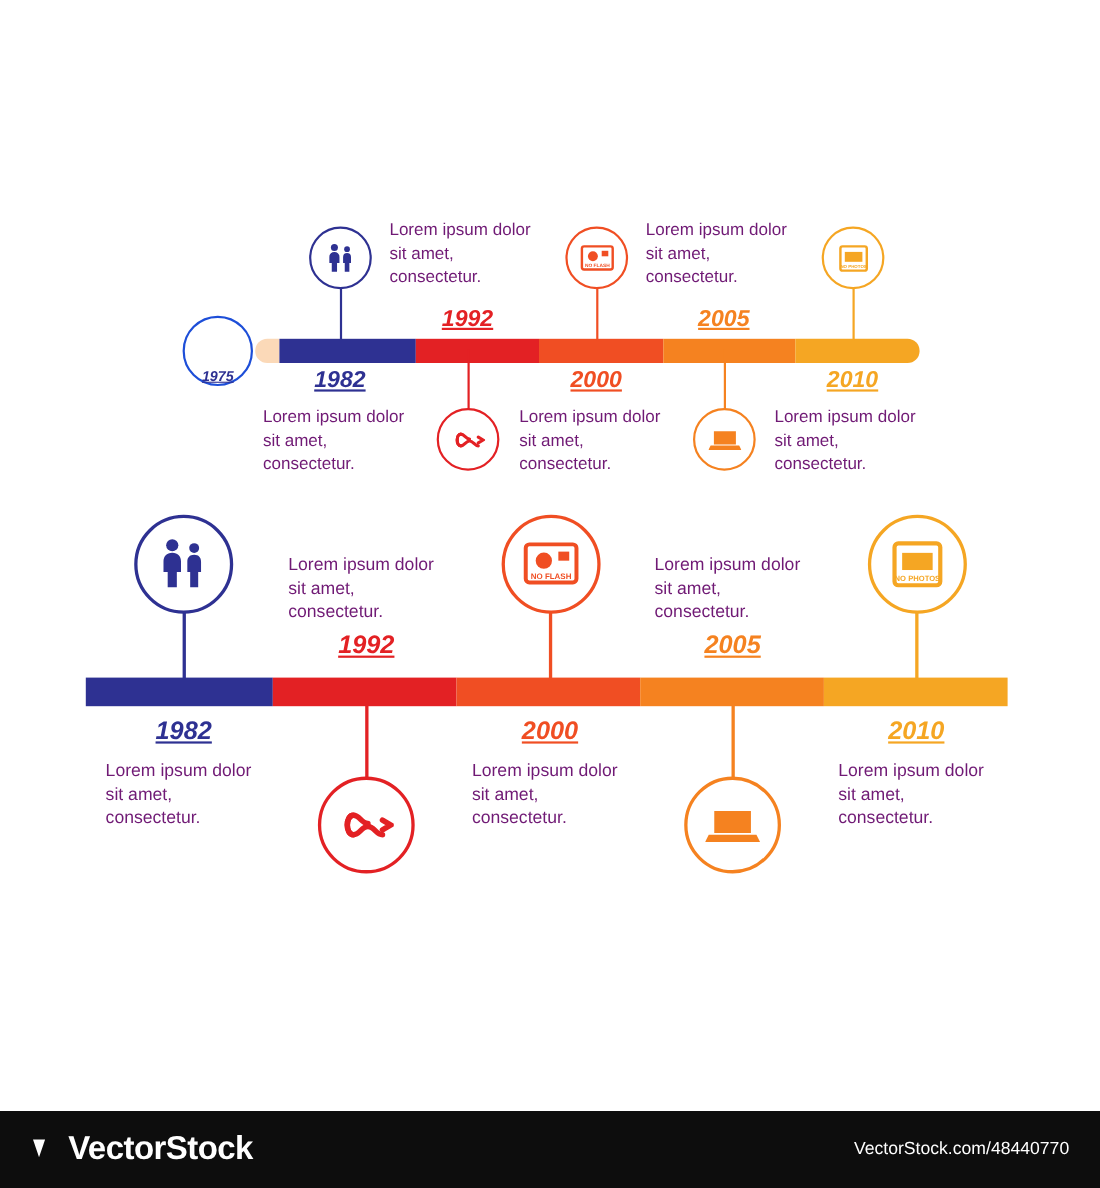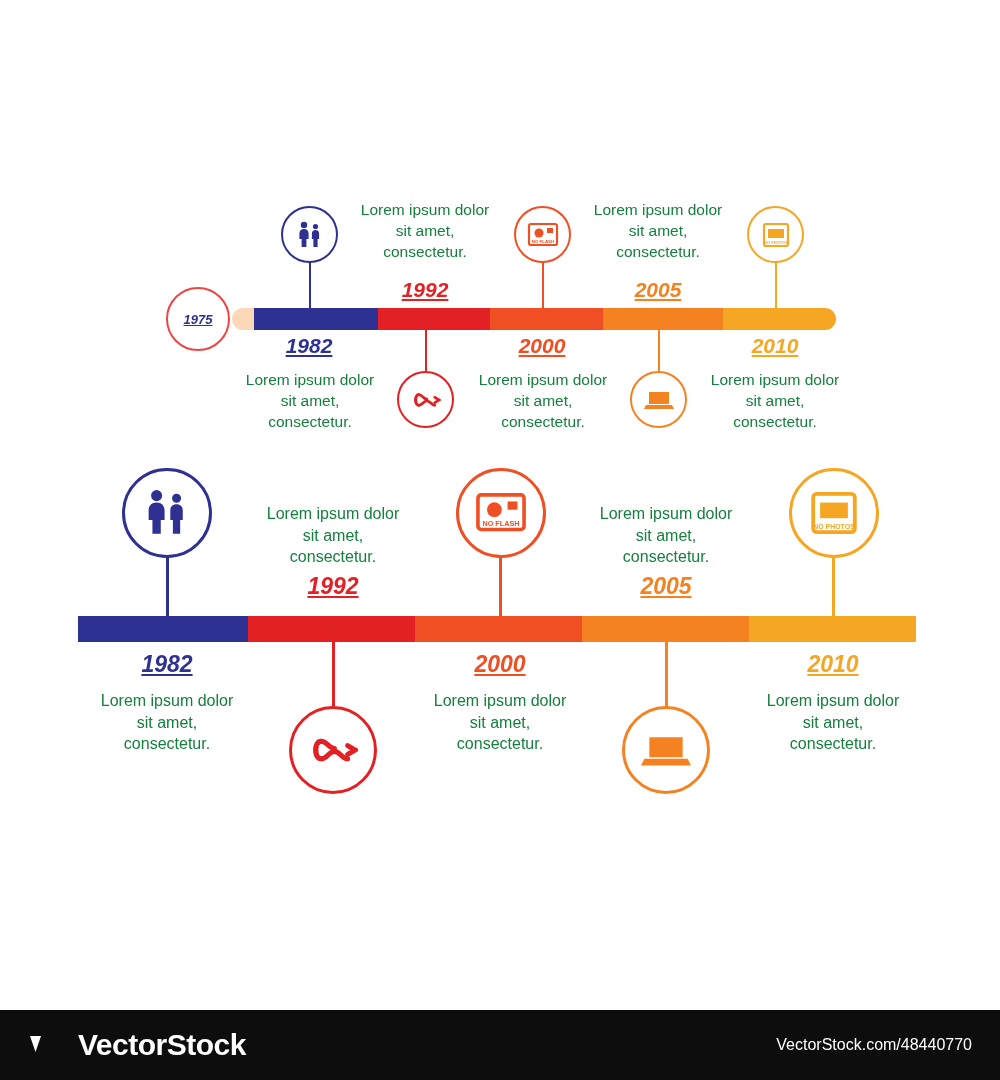--- a/index.html
+++ b/index.html
@@ -61,22 +61,22 @@
     position: absolute;
     font-style: italic;
     font-weight: bold;
     text-decoration: underline;
     white-space: nowrap;
     text-align: center;
   }
 
   .desc {
     position: absolute;
-    color: #15803d;
-    text-align: center;
+    color: #701a75;
+    text-align: left;
     line-height: 1.35;
   }
 
   .startnode {
     position: absolute;
     border-radius: 50%;
     box-sizing: border-box;
     background: #fff;
     display: flex;
     align-items: center;
@@ -100,21 +100,21 @@
     justify-content: space-between;
     box-sizing: border-box;
     padding: 0 28px;
   }
   .footer-logo {
     font-size: 30px;
     font-weight: bold;
     letter-spacing: -0.5px;
     display: flex;
     align-items: center;
-    gap: 24px;
+    gap: 8px;
   }
   .footer-url {
     font-size: 16px;
   }
 
   
   .icon-svg { display:block; }
 </style>
 </head>
 <body>
@@ -123,21 +123,21 @@
 
   <div class="bar" style="left:232px; top:308px; width:604px;">
     <div class="seg cap" style="width:22px; background:#fbd9b8;"></div>
     <div class="seg" style="width:124px; background:#2e3192;"></div>
     <div class="seg" style="width:112px; background:#e32124;"></div>
     <div class="seg" style="width:113px; background:#f04e23;"></div>
     <div class="seg" style="width:120px; background:#f58220;"></div>
     <div class="seg cap-right" style="width:113px; background:#f5a623;"></div>
   </div>
 
-  <div class="startnode" style="left:166px; top:287px; width:64px; height:64px; border:2px solid #ef4444; color:#2e3192; font-size:13px;">
+  <div class="startnode" style="left:166px; top:287px; width:64px; height:64px; border:2px solid #1d4ed8; color:#2e3192; font-size:13px;align-items:flex-end;">
     <span>1975</span>
   </div>
 
   <div class="stem" style="left:309px; top:262px; height:48px; background:#2e3192;"></div>
   <div class="node" style="left:281px; top:206px; width:57px; height:57px; border:2px solid #2e3192;">
     <svg class="icon-svg" width="30" height="30" viewBox="0 0 30 30">
       <g fill="#2e3192">
         <circle cx="9" cy="5" r="3.2"></circle>
         <path d="M9 9c-3 0-4.6 1.9-4.6 4.6V19h2.2v8h4.8v-8h2.2v-5.4C13.6 10.9 12 9 9 9z"></path>
         <circle cx="20.5" cy="6.5" r="2.6"></circle>

